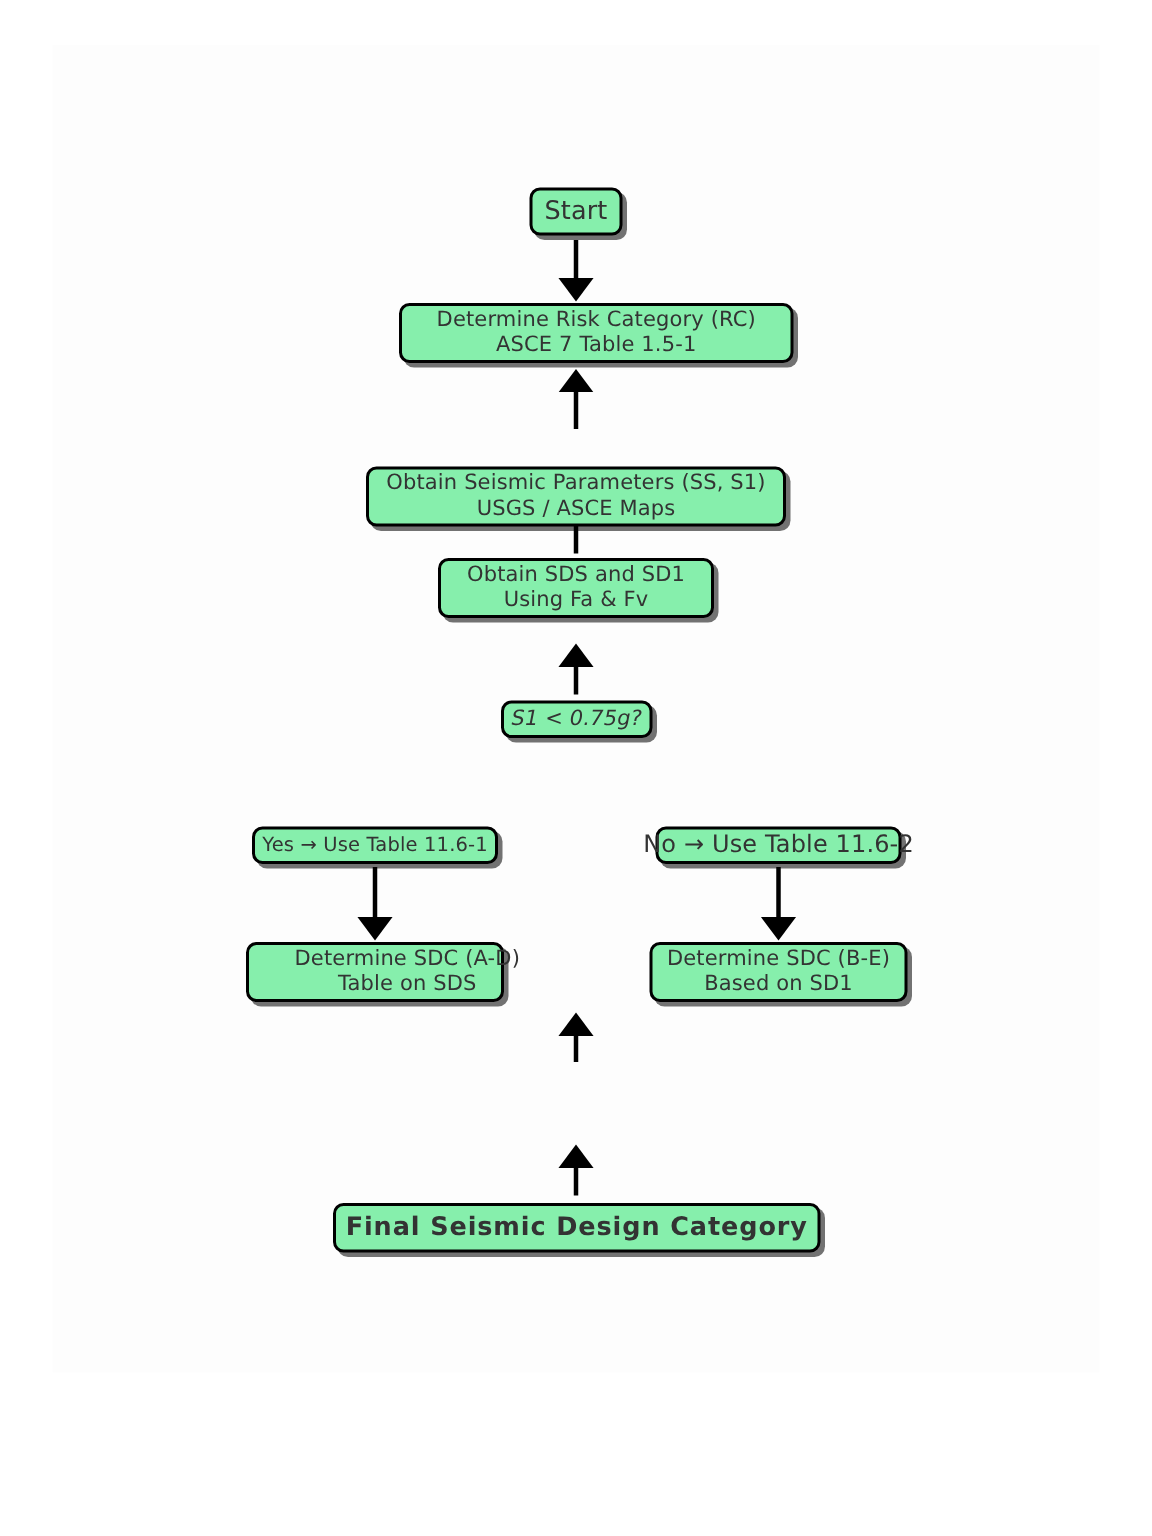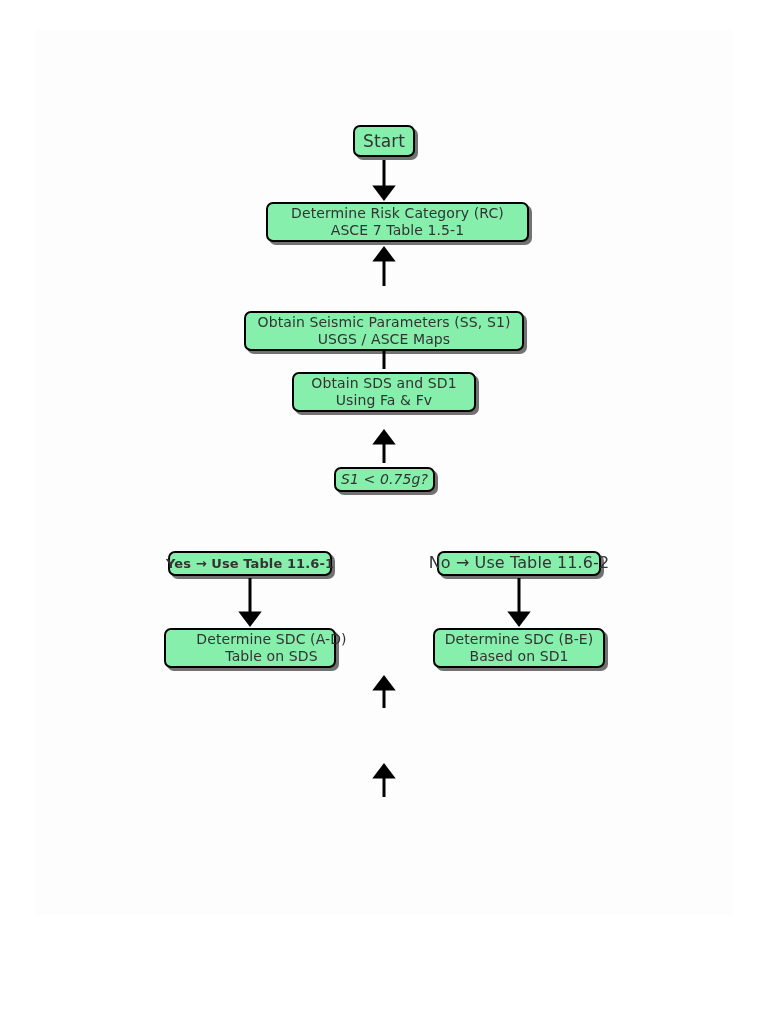--- a/index.html
+++ b/index.html
@@ -52,21 +52,21 @@
     white-space: nowrap;
     letter-spacing: 0.1px;
   }
   .node .line { display: block; }
 
   .n-start       { left: 353px; top: 125px; width: 62px;  height: 32px; font-size: 17px; }
   .n-risk        { left: 266px; top: 202px; width: 263px; height: 40px; font-size: 14px; align-items: center; }
   .n-params      { left: 244px; top: 290px; width: 280px; height: 40px; font-size: 14px; margin-top: 21px; }
   .n-compute     { left: 292px; top: 372px; width: 184px; height: 40px; font-size: 14px; }
   .n-decision    { left: 334px; top: 467px; width: 101px; height: 25px; font-size: 14px; font-style: italic; }
-  .n-yes         { left: 168px; top: 551px; width: 164px; height: 25px; font-size: 13px; font-weight: bold; }
+  .n-yes         { left: 168px; top: 551px; width: 164px; height: 25px; font-size: 13px; }
   .n-no          { left: 437px; top: 551px; width: 164px; height: 25px; font-size: 16px; }
   .n-sdcad       { left: 164px; top: 628px; width: 172px; height: 40px; font-size: 14px; padding-left: 43px; }
   .n-sdcbe       { left: 433px; top: 628px; width: 172px; height: 40px; font-size: 14px; text-align: right; }
   .n-adjust      { left: 288px; top: 712px; width: 193px; height: 42px; font-size: 14px; }
   .n-final       { left: 222px; top: 802px; width: 325px; height: 33px; font-size: 17px; font-weight: bold; letter-spacing: 0.6px; }
 
   
   #arrows {
     position: absolute;
     left: 0; top: 0;
@@ -159,14 +159,17 @@
     <span class="line">Determine SDC (A-D)</span>
     <span class="line">Table on SDS</span>
   </div>
 
   <div class="node n-sdcbe">
     <span class="line">Determine SDC (B-E)</span>
     <span class="line">Based on SD1</span>
   </div>
 
 
+  <div class="node n-final">
+    <span class="line">Final Seismic Design Category</span>
+  </div>
 
 </div>
 
 </body></html>

